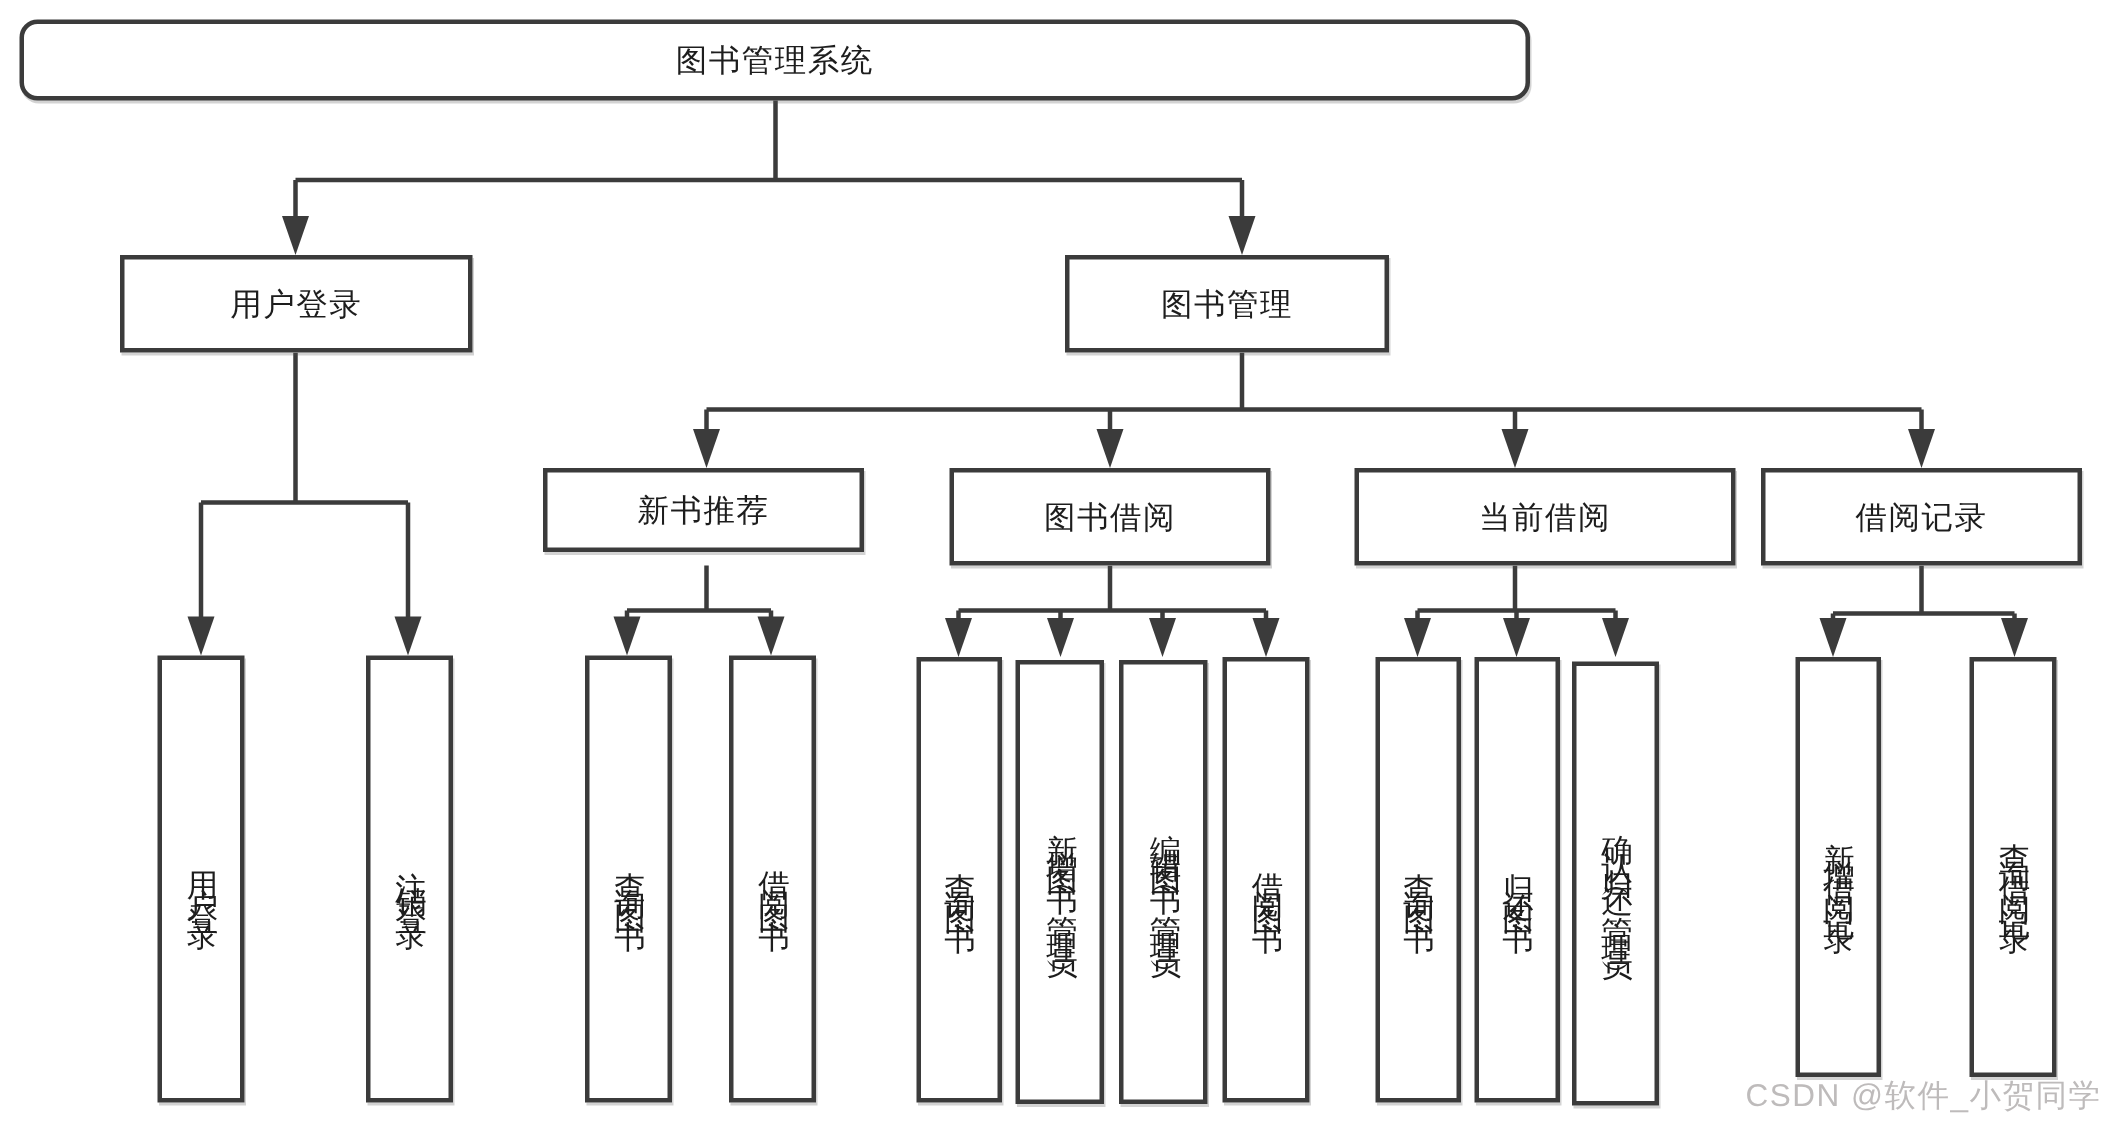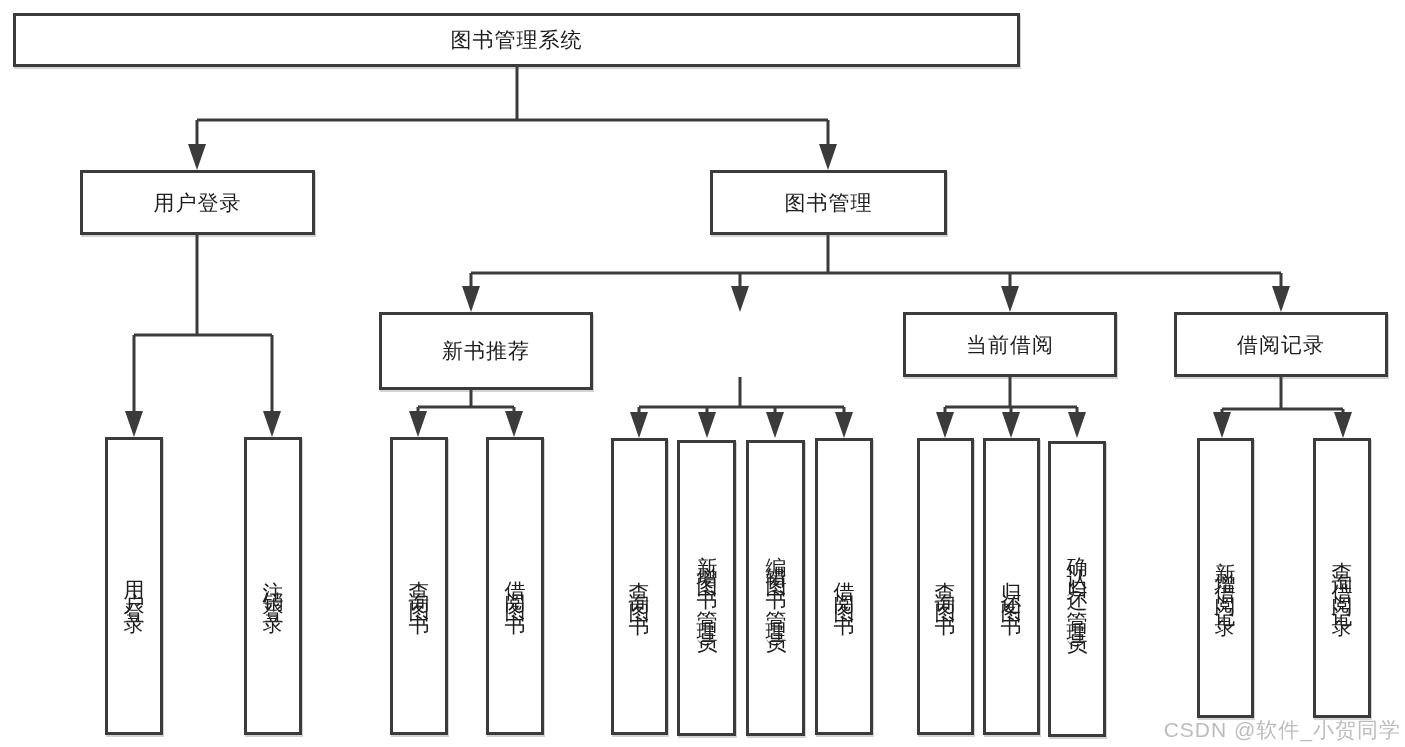--- a/index.html
+++ b/index.html
@@ -92,27 +92,28 @@
       <polygon points="766,412 784,412 775,438"></polygon>
       <polygon points="835,412 853,412 844,438"></polygon>
       <polygon points="936,412 954,412 945,438"></polygon>
       <polygon points="1002,412 1020,412 1011,438"></polygon>
       <polygon points="1068,412 1086,412 1077,438"></polygon>
       <polygon points="1213,412 1231,412 1222,438"></polygon>
       <polygon points="1334,412 1352,412 1343,438"></polygon>
     </g>
   </svg>
 
-  <div class="node" style="left:13px; top:13px; width:1007px; height:54px;">图书管理系统</div>
+  <div class="node" style="left:13px; top:13px; width:1007px; height:54px;border-radius:12px;">图书管理系统</div>
 
   <div class="node" style="left:80px; top:170px; width:235px; height:65px;">用户登录</div>
-  <div class="node" style="left:710px; top:170px; width:237px; height:65px;">图书管理</div>
+  <div class="node" style="left:710px; top:170px; width:216px; height:65px;">图书管理</div>
 
-  <div class="node" style="left:379px; top:312px; width:214px; height:78px;">新书推荐</div>
-  <div class="node" style="left:903px; top:312px; width:214px; height:65px;">当前借阅</div>
+  <div class="node" style="left:362px; top:312px; width:214px; height:56px;">新书推荐</div>
+  <div class="node" style="left:633px; top:312px; width:214px; height:65px;">图书借阅</div>
+  <div class="node" style="left:903px; top:312px; width:254px; height:65px;">当前借阅</div>
   <div class="node" style="left:1174px; top:312px; width:214px; height:65px;font-family:Liberation Serif, serif;">借阅记录</div>
 
   <div class="leaf" style="left:105px; top:437px; width:58px; height:298px;">用户登录</div>
   <div class="leaf" style="left:244px; top:437px; width:58px; height:298px;">注销登录</div>
 
   <div class="leaf" style="left:390px; top:437px; width:58px; height:298px;">查询图书</div>
   <div class="leaf" style="left:486px; top:437px; width:58px; height:298px;">借阅图书</div>
 
   <div class="leaf" style="left:611px; top:438px; width:57px; height:297px;">查询图书</div>
   <div class="leaf" style="left:677px; top:440px; width:59px; height:296px;">新增图书（管理员）</div>

